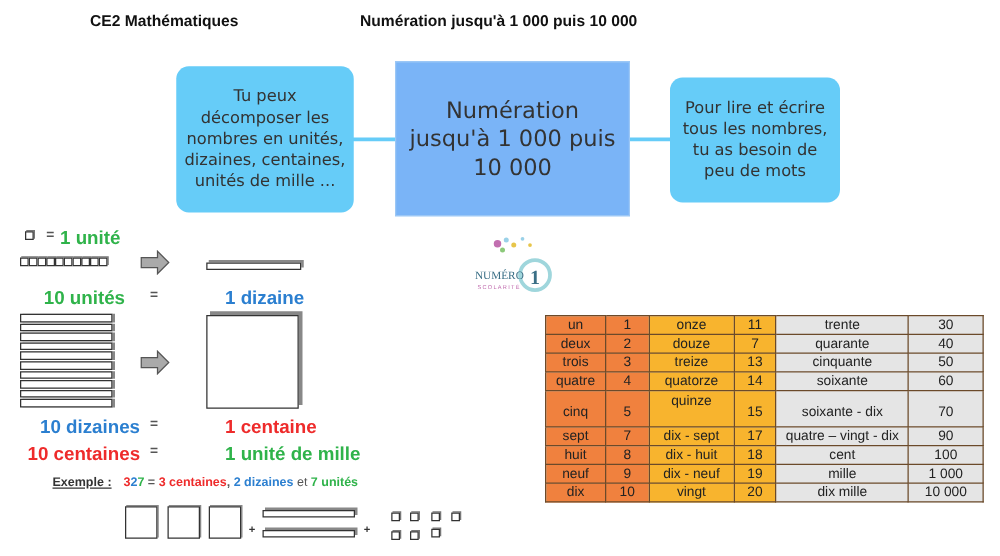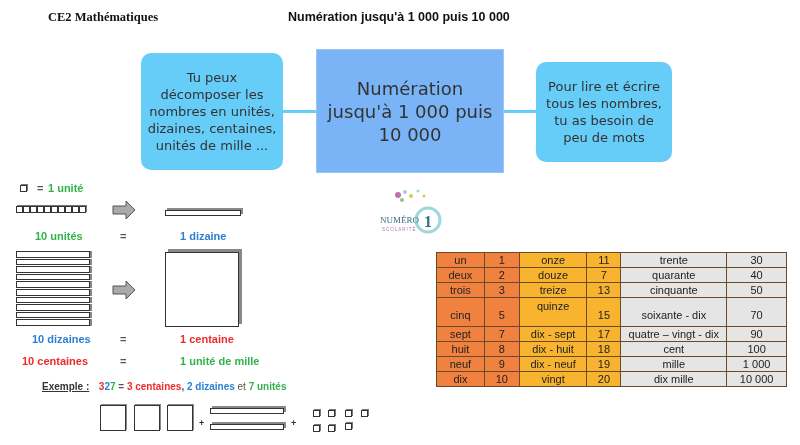--- a/index.html
+++ b/index.html
@@ -3,21 +3,21 @@
 <meta charset="utf-8">
 <style>
   * { box-sizing: border-box; margin: 0; padding: 0; }
   body { width: 800px; height: 445px; background: #ffffff; position: relative; overflow: hidden; font-family: "Liberation Sans", sans-serif; }
   .abs { position: absolute; }
   .hdr { font-weight: bold; font-size: 12.5px; color: #111; top: 10px; }
   .mm { font-family: "DejaVu Sans", sans-serif; color: #333; text-align: center; display: flex; align-items: center; justify-content: center; }
   .bubble { background: #66ccf8; border-radius: 10px; font-size: 13px; line-height: 17px; padding: 4px; }
   .central { background: #7ab4f7; font-size: 18px; line-height: 23px; border: 1px solid #9cc7f5; }
   .conn { background: #66ccf8; height: 3px; }
-  .lbl { font-weight: bold; font-size: 11px; }
+  .lbl { font-weight: bold; font-size: 15px; }
   .green { color: #2fb34a; }
   .blue { color: #2b7fd0; }
   .red { color: #ee2b2b; }
   .gray { color: #555; }
   .eq { font-weight: bold; font-size: 11px; color: #555; }
   .cube { width: 7px; height: 7px; border: 1px solid #333; background: #fff; box-shadow: 1px -1px 0 0 #777; }
   .rod { height: 6px; border: 1px solid #333; background: #fff; box-shadow: 2px -2px 0 0 #888; }
   .flat { border: 1px solid #333; background: #fff; box-shadow: 3px -3px 0 0 #888; }
   .arrow { width: 24px; height: 20px; }
   table.num { border-collapse: collapse; font-size: 11px; color: #222; }
@@ -25,21 +25,21 @@
   td.c1 { background: #f0813e; }
   td.c2 { background: #f8b42e; }
   td.c3 { background: #e5e5e5; margin-top: 32px; }
   .ex { font-size: 10px; font-weight: bold; }
   .ex-u { text-decoration: underline; color: #333; padding-left: 20px; }
   .plus { font-size: 9px; font-weight: bold; color: #333; }
 </style>
 </head>
 <body>
 
-<div class="abs hdr" style="left:48px;font-family:Liberation Serif, serif;">CE2 Mathématiques</div>
+<div class="abs hdr" style="left:72px;">CE2 Mathématiques</div>
 <div class="abs hdr" style="left:288px;">Numération jusqu'à 1 000 puis 10 000</div>
 
 <div class="abs conn" style="left:282px; top:110px; width:36px;"></div>
 <div class="abs conn" style="left:503px; top:110px; width:34px;"></div>
 <div class="abs mm bubble" style="left:141px; top:53px; width:142px; height:117px;">
   <span>Tu peux décomposer les nombres en unités, dizaines, centaines, unités de mille ...</span>
 </div>
 <div class="abs mm central" style="left:316px; top:49px; width:188px; height:124px; padding:0 10px;">
   <span>Numération jusqu'à 1 000 puis 10 000</span>
 </div>
@@ -158,20 +158,28 @@
       <td class="c3">40</td>
     </tr>
     <tr>
       <td class="c1">trois</td>
       <td class="c1">3</td>
       <td class="c2">treize</td>
       <td class="c2">13</td>
       <td class="c3">cinquante</td>
       <td class="c3">50</td>
     </tr>
+    <tr>
+      <td class="c1">quatre</td>
+      <td class="c1">4</td>
+      <td class="c2">quatorze</td>
+      <td class="c2">14</td>
+      <td class="c3">soixante</td>
+      <td class="c3">60</td>
+    </tr>
     <tr style="height:29px;">
       <td class="c1" style="padding-top:6px;">cinq</td>
       <td class="c1" style="padding-top:6px;">5</td>
       <td class="c2" style="vertical-align:top; padding-top:2px;">quinze</td>
       <td class="c2" style="padding-top:6px;text-align:center;">15</td>
       <td class="c3" style="padding-top:6px;">soixante - dix</td>
       <td class="c3" style="padding-top:6px;">70</td>
     </tr>
     <tr>
       <td class="c1">sept</td>

